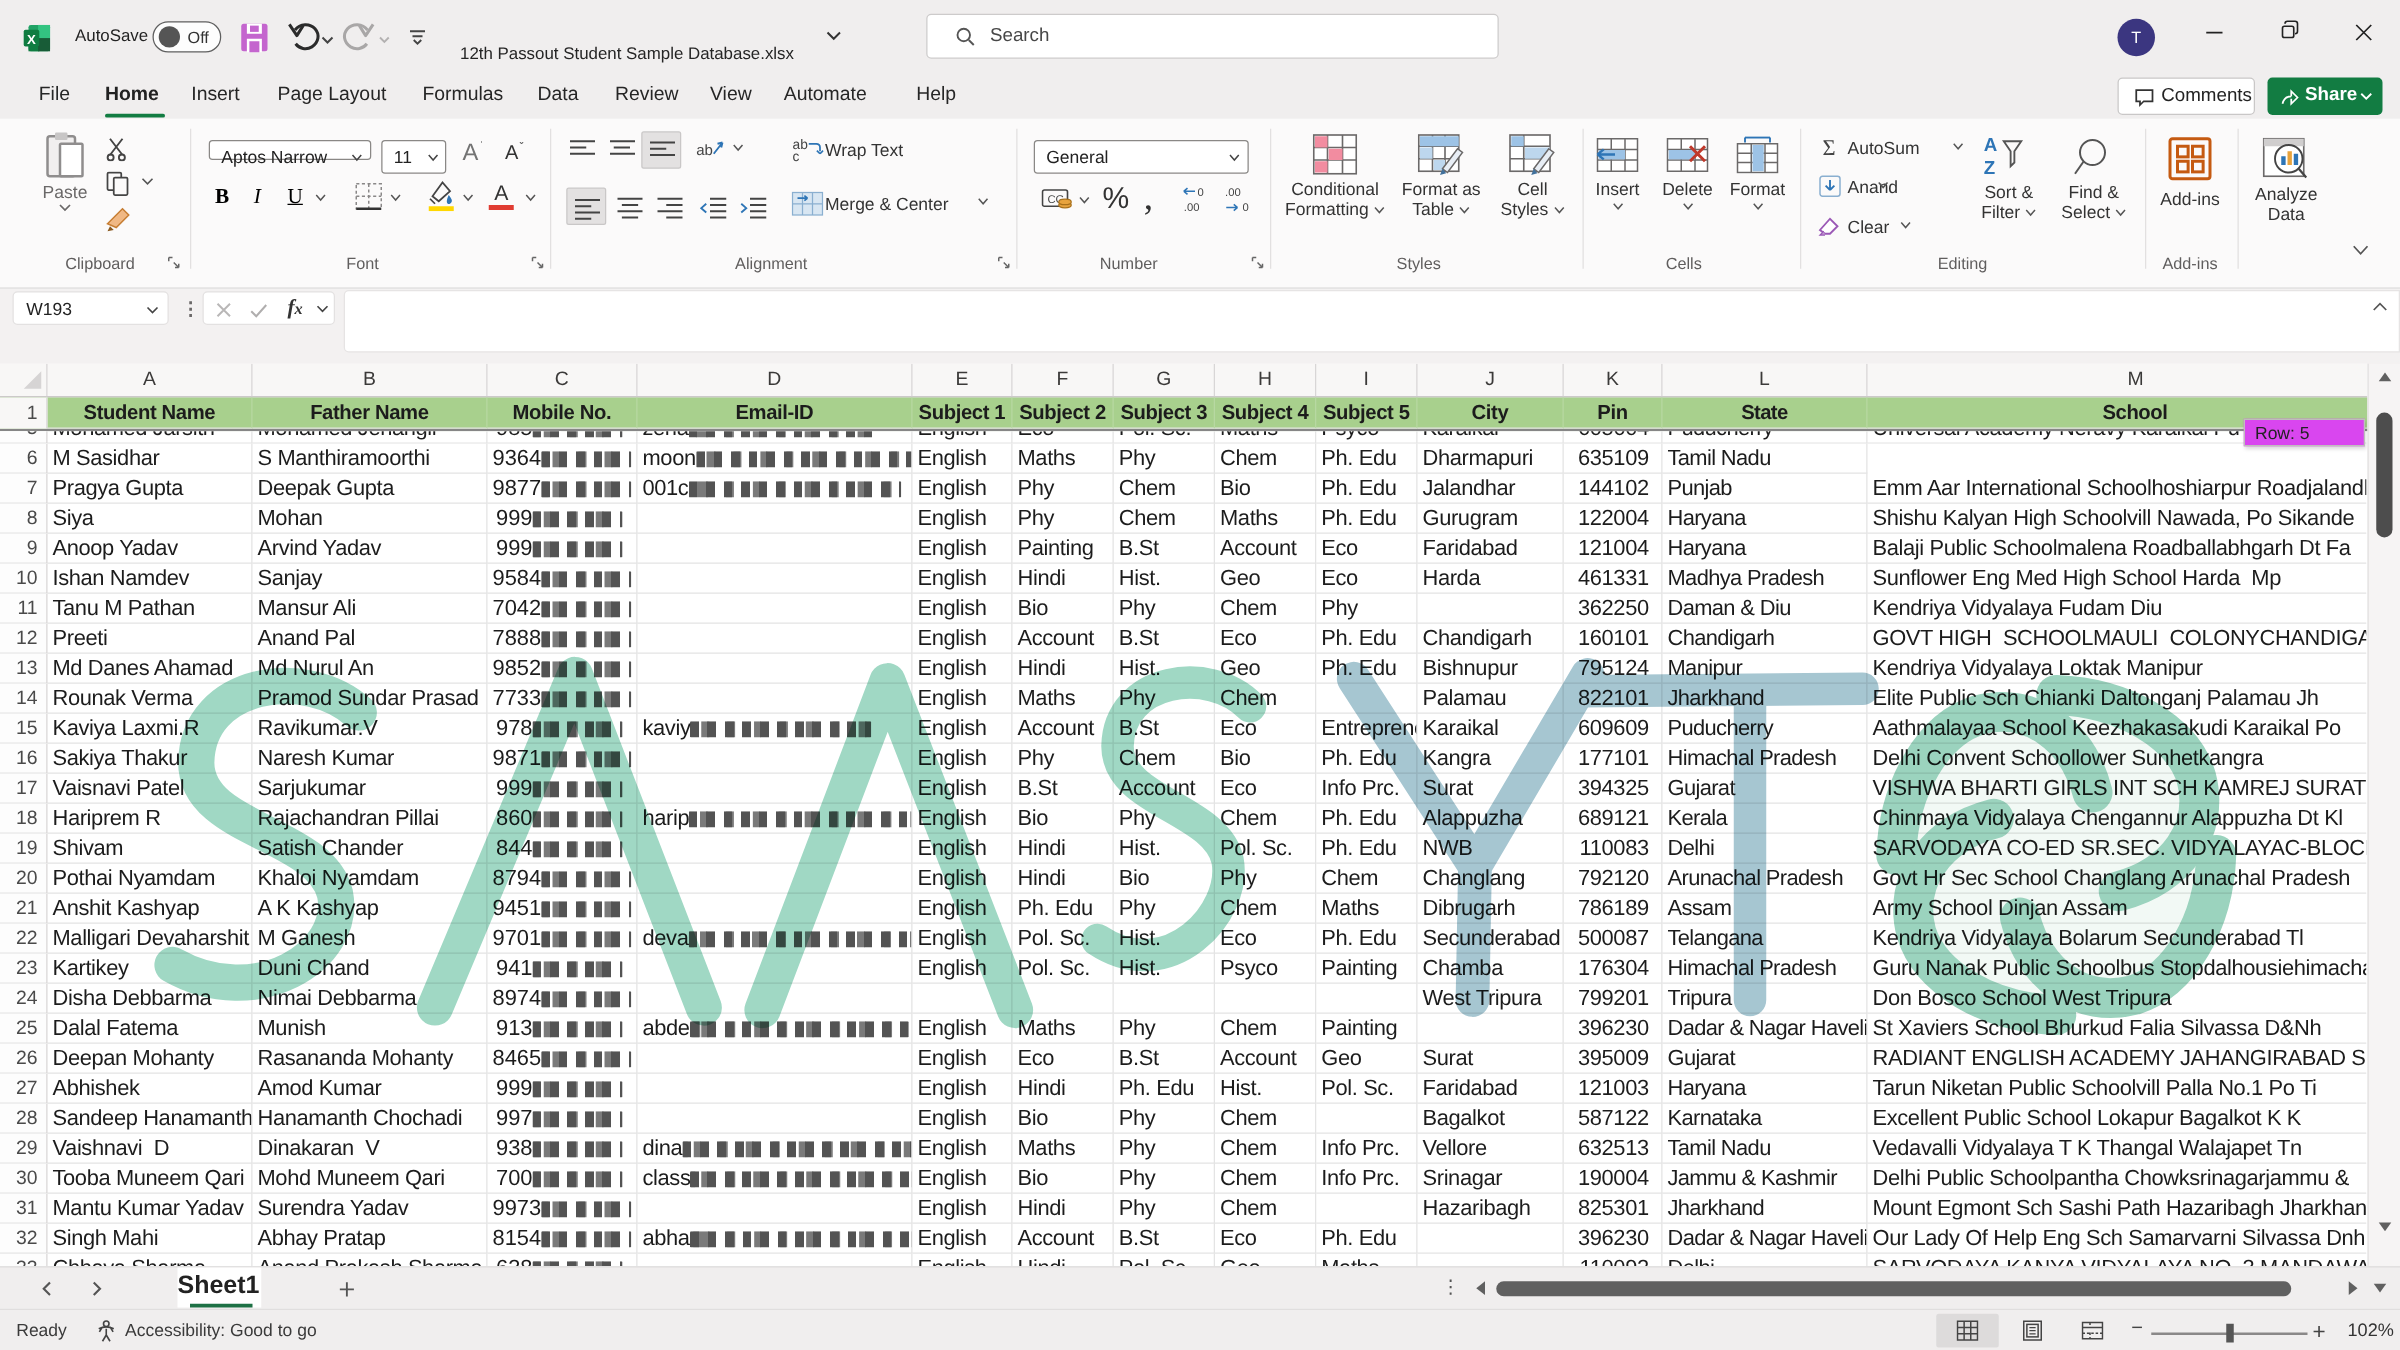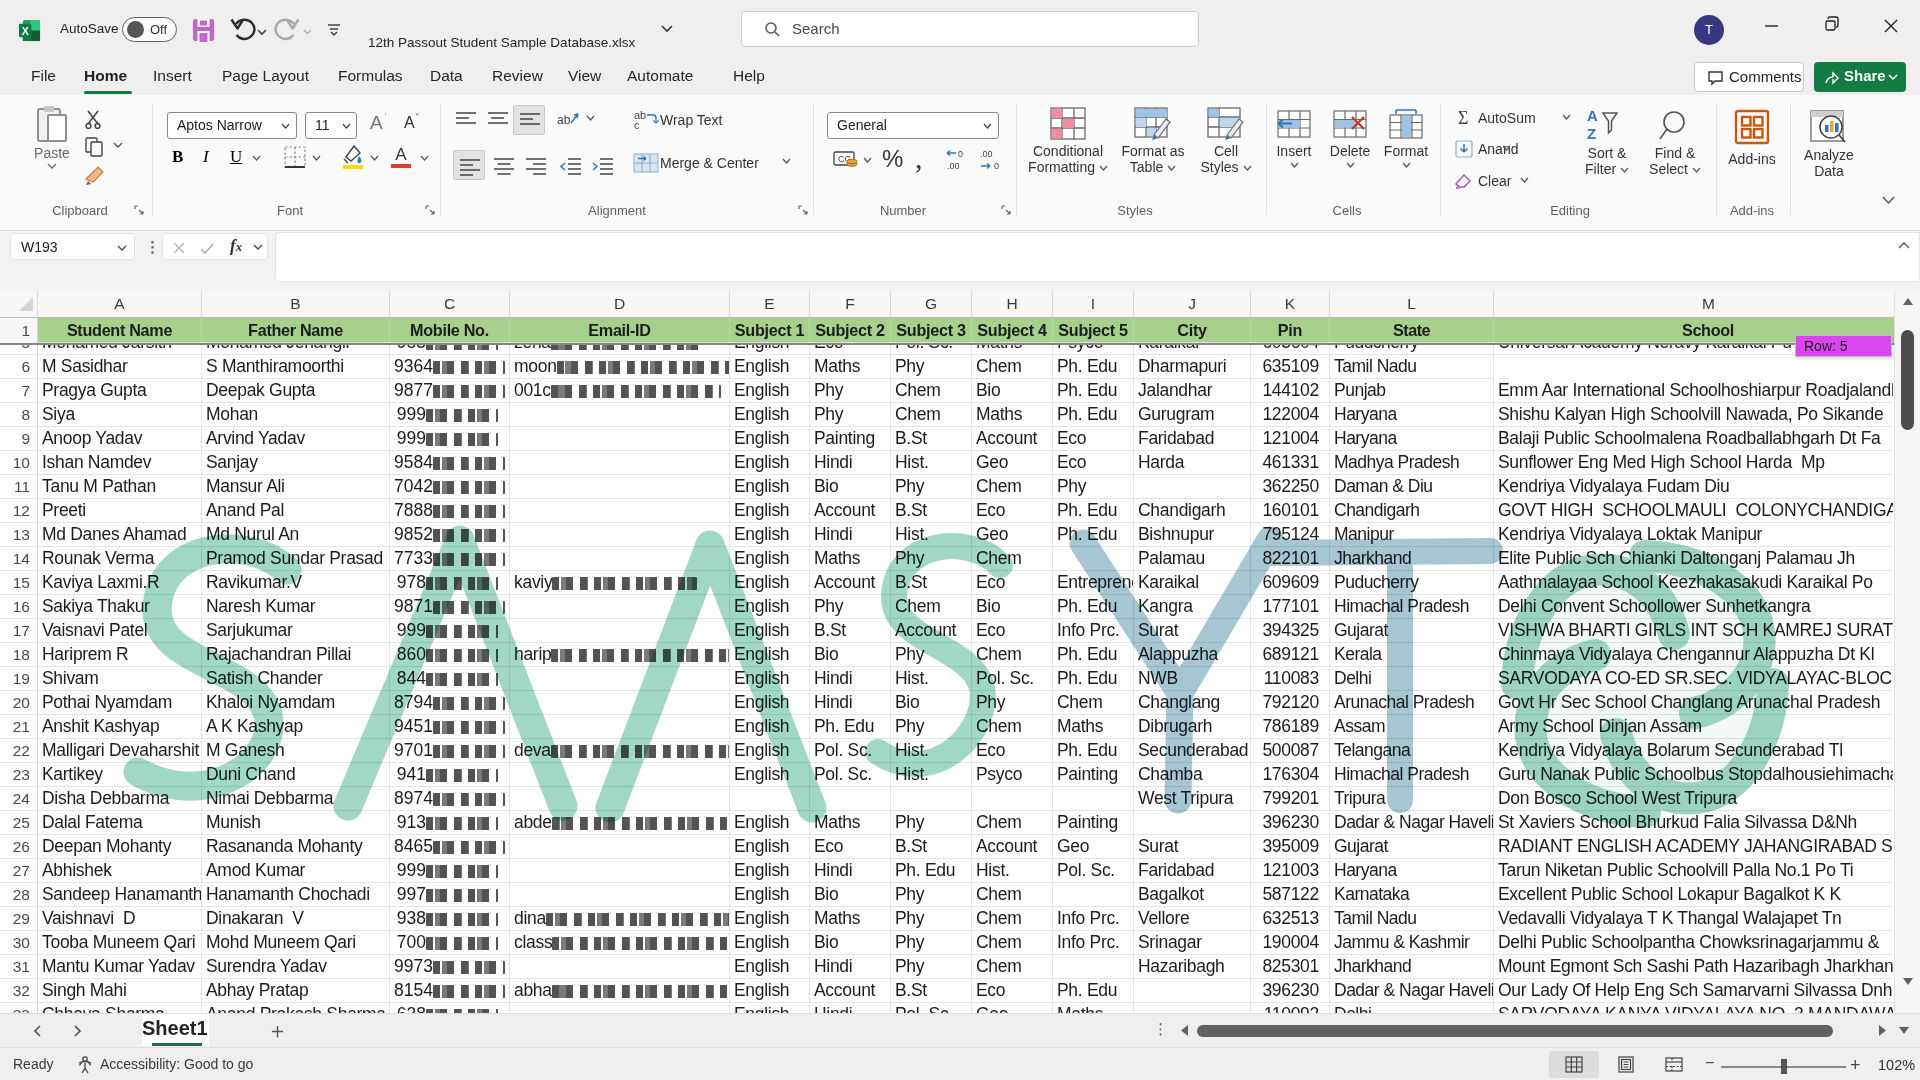--- a/index.html
+++ b/index.html
@@ -224,21 +224,21 @@
         <path d="M2 14 L14 2 l5 5 L9 17 z" fill="#f0b884" stroke="#c77f35" stroke-width="1.2"></path>
         <path d="M4 16 l-2 4 l5 -1 z" fill="#8a5a20"></path>
       </svg>
     </div>
 <div class="glabel" style="left:40px;width:80px">Clipboard</div>
 <svg class="launch" style="left:133px" width="12" height="12" viewBox="0 0 12 12">
       <path d="M2 2 h3 M2 2 v3 M10 10 h-3 M10 10 v-3 M10 10 L6 6" stroke="#666" fill="none" stroke-width="1.2"></path>
     </svg>
 <div class="gsep" style="left:152px"></div>
 
-<div class="combo" style="left:167px;top:17px;width:130px;height:27px">
+<div class="combo" style="left:167px;top:17px;width:130px;height:16px">
       <span style="position:absolute;left:9px;top:4px">Aptos Narrow</span>
       <svg style="position:absolute;left:113px;top:10px" width="9" height="7" viewBox="0 0 9 7">
         <path d="M1 1 l3.5 4 l3.5-4" fill="none" stroke="#444" stroke-width="1.2"></path>
       </svg>
     </div>
 <div class="combo" style="left:305px;top:17px;width:52px;height:27px">
       <span style="position:absolute;left:9px;top:4px">11</span>
       <svg style="position:absolute;left:36px;top:10px" width="9" height="7" viewBox="0 0 9 7">
         <path d="M1 1 l3.5 4 l3.5-4" fill="none" stroke="#444" stroke-width="1.2"></path>
       </svg>

